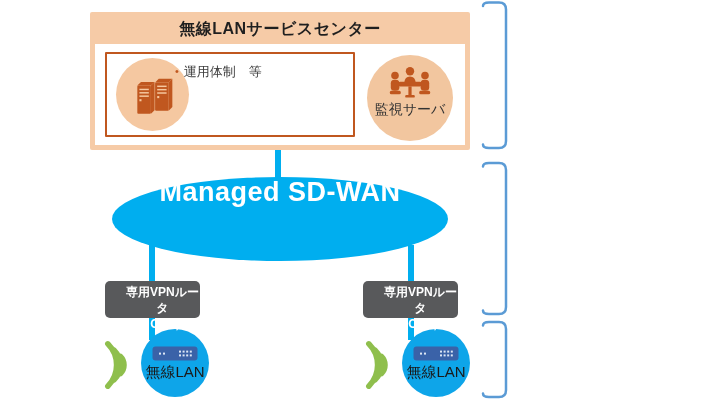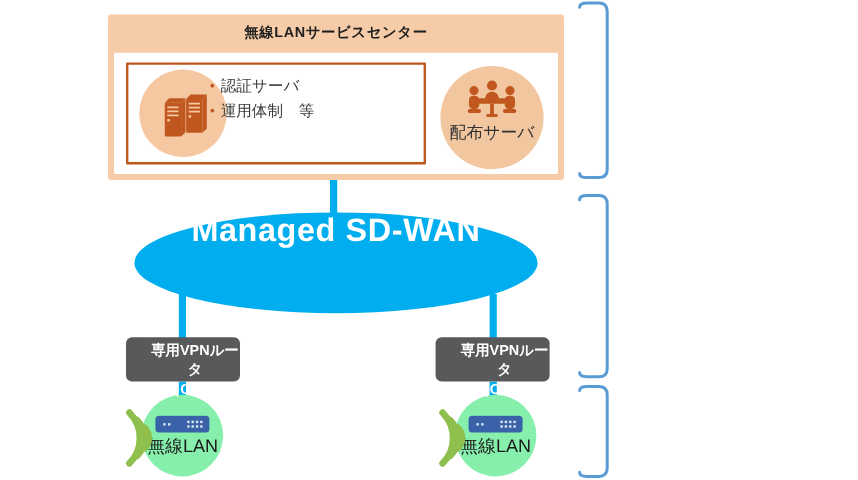--- a/index.html
+++ b/index.html
@@ -4,21 +4,21 @@
 <style>
   html,body{margin:0;padding:0;background:#ffffff;}
   .stage{
     position:relative;width:715px;height:400px;background:#ffffff;overflow:hidden;
     font-family:"Liberation Sans","DejaVu Sans",sans-serif;
   }
   .abs{position:absolute;}
 
   
   .peach-box{left:90px;top:12px;width:380px;height:138px;background:#F6CBA7;border-radius:2px;}
-  .sc-title{left:90px;top:19px;width:380px;text-align:center;font-size:12px;font-weight:bold;color:#1f1f1f;letter-spacing:.5px;}
+  .sc-title{left:90px;top:19px;width:380px;text-align:center;font-size:16px;font-weight:bold;color:#1f1f1f;letter-spacing:.5px;}
   .white-box{left:95px;top:44px;width:370px;height:101px;background:#ffffff;}
   .orange-box{left:105px;top:52px;width:250px;height:85px;background:#ffffff;border:2px solid #C0571F;box-sizing:border-box;border-radius:1px;}
   .server-circle{left:116px;top:58px;width:73px;height:73px;border-radius:50%;background:#F5C8A1;display:flex;align-items:center;justify-content:center;}
   .server-list{left:175px;top:62px;width:180px;list-style:none;margin:0;padding:0;}
   .server-list li{font-size:13px;line-height:20px;color:#3c3c3c;white-space:nowrap;}
   .server-list li::before{content:"•";color:#C0571F;font-size:11px;margin-right:5px;position:relative;top:-1px;}
   .ops-circle{left:367px;top:55px;width:86px;height:86px;border-radius:50%;background:#F2C69F;text-align:center;}
   .ops-icon{margin-top:11px;}
   .ops-label{font-size:14px;color:#333333;margin-top:-2px;}
 
@@ -35,21 +35,21 @@
     display:flex;align-items:flex-start;justify-content:center;z-index:3;}
   .wan-label{color:#ffffff;font-size:27px;font-weight:bold;letter-spacing:.5px;}
 
   
   .vpn-box{width:95px;height:37px;background:#58595B;border-radius:5px;color:#ffffff;
     font-size:12px;font-weight:bold;text-align:center;line-height:16px;padding-top:3px;box-sizing:border-box;z-index:4;padding-left:20px;}
   .vpn-left{left:105px;top:281px;}
   .vpn-right{left:363px;top:281px;}
 
   
-  .lan-circle{width:68px;height:68px;border-radius:50%;background:#86efac;z-index:2;}
+  .lan-circle{width:68px;height:68px;border-radius:50%;background:#0ea5e9;z-index:2;margin-left:23px;}
   .lan-left{left:118px;top:329px;}
   .lan-right{left:379px;top:329px;}
   .router-svg{position:absolute;left:11px;top:17px;}
   .lan-label{position:absolute;left:0;top:34px;width:100%;text-align:center;font-size:15px;color:#1a1a1a;white-space:nowrap;}
 
   .wifi-left{left:84px;top:334px;z-index:5;}
   .wifi-right{left:345px;top:334px;z-index:5;}
 
   .brackets{left:478px;top:0px;}
 </style>
@@ -80,41 +80,40 @@
         <rect x="26" y="13" width="9" height="1.4"></rect>
         <rect x="26" y="16.2" width="9" height="1.4"></rect>
         <rect x="26" y="19.4" width="9" height="1.4"></rect>
         <rect x="9" y="26" width="2" height="2"></rect>
         <rect x="26" y="23" width="2" height="2"></rect>
       </g>
     </svg>
   </div>
 
   <ul class="abs server-list">
-    <li>認証サーバ</li>
     <li>運用体制　等</li>
   </ul>
 
   <div class="abs ops-circle">
     <svg class="ops-icon" width="48" height="33" viewBox="0 0 48 33">
       <g fill="#C0571F">
         <circle cx="24" cy="5.2" r="4.2"></circle>
         <path d="M18.3 16.5 Q18.8 10.5 24 10.5 Q29.2 10.5 29.7 16.5 Z"></path>
         <circle cx="9" cy="9.5" r="3.8"></circle>
         <rect x="4.8" y="13.8" width="8.6" height="11" rx="3.5"></rect>
         <rect x="3.8" y="24.8" width="11" height="3.4" rx="1.5"></rect>
         <circle cx="39" cy="9.5" r="3.8"></circle>
         <rect x="34.6" y="13.8" width="8.6" height="11" rx="3.5"></rect>
         <rect x="33.2" y="24.8" width="11" height="3.4" rx="1.5"></rect>
         <rect x="12" y="15.8" width="24" height="4.6" rx="2.2"></rect>
         <rect x="22.4" y="20.4" width="3.2" height="9.5"></rect>
         <rect x="19.2" y="29" width="9.6" height="2.6" rx="1.2"></rect>
       </g>
     </svg>
-    <div class="ops-label">配布サーバ</div>
+    <div class="ops-label">監視サーバ</div>
   </div>
 
   <div class="abs conn conn-top"></div>
   <div class="abs conn conn-l1"></div>
   <div class="abs conn conn-r1"></div>
   <div class="abs conn conn-l2"></div>
   <div class="abs conn conn-r2"></div>
 
   <div class="abs wan-ellipse">
     <span class="wan-label">Managed SD-WAN</span>

